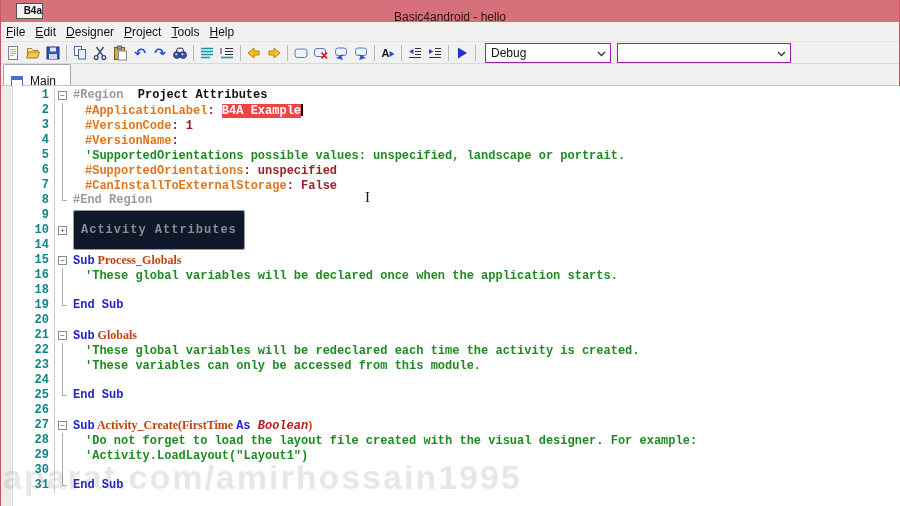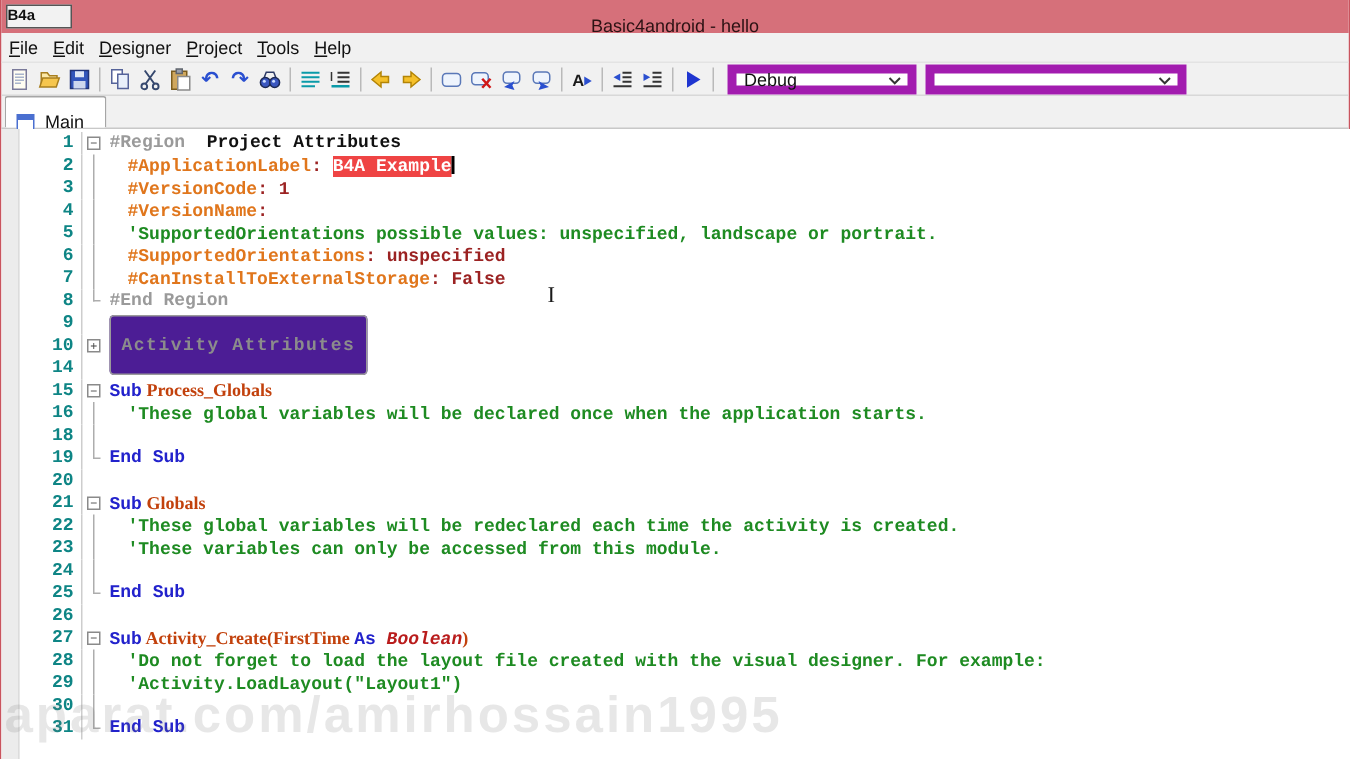--- a/index.html
+++ b/index.html
@@ -3,42 +3,42 @@
 <meta charset="utf-8">
 <style>
   * { margin:0; padding:0; box-sizing:border-box; }
   html,body { width:900px; height:506px; overflow:hidden; background:#fff;
               font-family:"Liberation Sans", sans-serif; }
   .window { position:relative; width:900px; height:506px; border-left:1px solid #c9545e; border-right:1px solid #c9545e; }
 
   
   .titlebar { position:absolute; top:0; left:0; width:100%; height:22px;
               background:#d6707a; display:flex; align-items:center; }
-  .app-logo { width:44px; height:16px; background:#f2f2f2; border:1px solid #555;
-              margin-left:3px; font:bold 10px "Liberation Sans",sans-serif;
-              color:#111; text-align:left; line-height:14px; }
+  .app-logo { width:27px; height:16px; background:#f2f2f2; border:1px solid #555;
+              margin-left:15px; font:bold 10px "Liberation Sans",sans-serif;
+              color:#111; text-align:right; line-height:14px; }
   .wtitle { position:absolute; left:0; right:0; text-align:center; font-size:12px;
             color:#2d1214;margin-top:12px; }
 
   
   .menubar { position:absolute; top:22px; left:0; width:100%; height:20px;
              background:#f1f1f1; border-bottom:1px solid #e3e3e3;
              display:flex; align-items:center; font-size:12px; color:#111; }
   .menuitem { padding:3px 5px; cursor:default; }
   .menuitem .mn { text-decoration:underline; }
 
   
   .toolbar { position:absolute; top:42px; left:0; width:100%; height:22px;
              background:#f1f1f1; border-bottom:1px solid #d8d8d8;
              display:flex; align-items:center; padding-left:2px; }
   .tbtn { width:20px; height:20px; display:flex; align-items:center; justify-content:center; }
   .tbtn svg { display:block; }
   .tsep { width:1px; height:16px; background:#b9b9b9; margin:0 3px; }
   .glyph { font:bold 14px "DejaVu Sans",sans-serif; color:#2a4fd0; line-height:14px; }
-  .combo { height:20px; background:#fff; border:6px solid #a21caf; margin-left:6px;
+  .combo { height:20px; background:#fff; border:1px solid #a21caf; margin-left:6px;
            display:flex; align-items:center; justify-content:space-between;
            font-size:12px; color:#111; padding:0 4px 0 5px; }
   .combo-build { width:126px; }
   .combo-module { width:174px; }
 
   
   .tabbar { position:absolute; top:64px; left:0; width:100%; height:22px;
             background:#f1f1f1; border-bottom:1px solid #c8c8c8; display:flex; align-items:flex-end; }
   .tab { height:21px; background:#fff; border:1px solid #a6a6a6; border-bottom:none;
          margin-left:2px; display:flex; align-items:center; padding:12px 14px 0 7px;
@@ -66,21 +66,21 @@
   .code { white-space:pre; padding-left:3px; }
   .c-plain { color:#c2410c;font-family:Liberation Serif, serif; }
   .c-bold  { color:#111; }
   .c-region{ color:#9a9a9a; }
   .c-attr  { color:#e0761c; }
   .c-val   { color:#9b2222; }
   .c-cmt   { color:#1e8b22; }
   .c-kw    { color:#2222cc; }
   .c-typ   { color:#b91c1c;font-style:italic; }
   .c-sel   { background:#ef4444; color:#fff; }
-  .c-box   { border:1px solid #9a9a9a; border-radius:3px; background:#4c1d95;
+  .c-box   { border:1px solid #9a9a9a; border-radius:3px; background:#0f172a;
              color:#8c8c8c; padding:12px 7px; letter-spacing:1px; }
   .caret { display:inline-block; width:2px; height:12px; background:#000;
            vertical-align:-2px; }
 
   .watermark { position:absolute; top:372px; left:2px; width:760px;
                font:bold 34px "Liberation Sans",sans-serif; color:rgba(120,120,120,0.18);
                letter-spacing:2px; pointer-events:none; }
   .ibeam { position:absolute; top:103px; left:364px;
            font:15px "Liberation Serif",serif; color:#1a1a1a; }
 </style>

